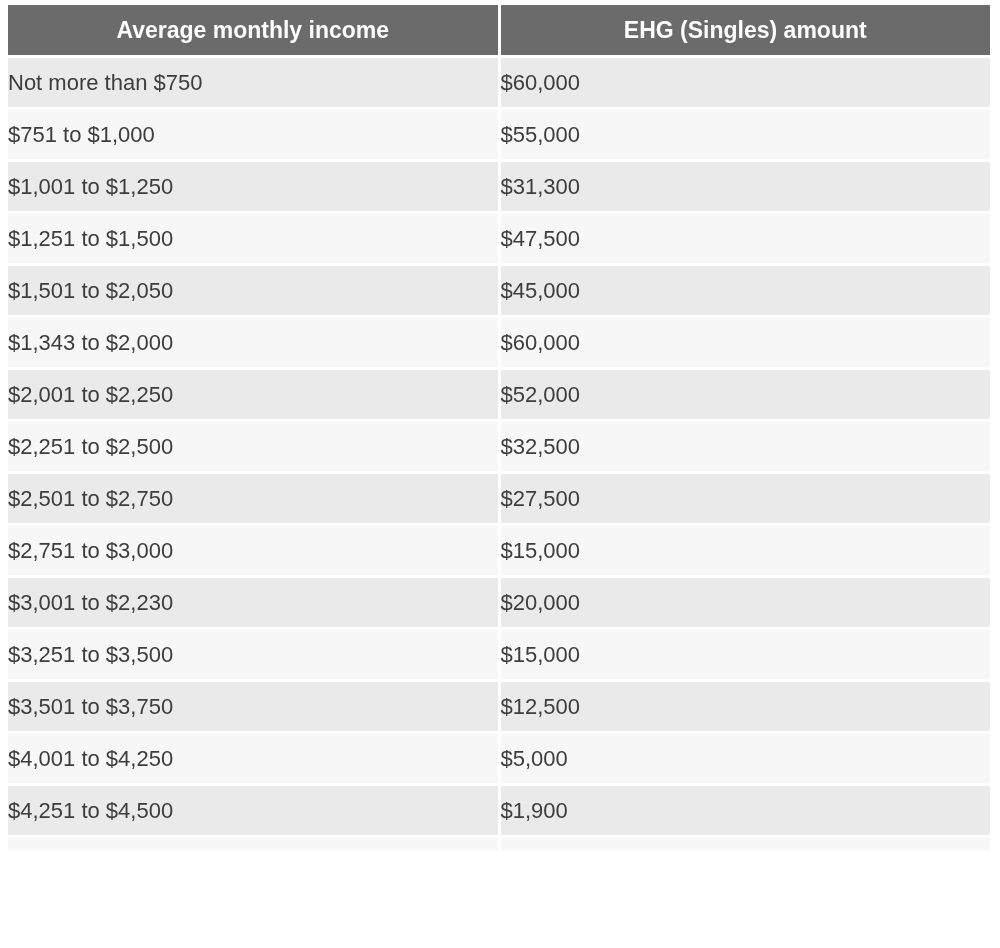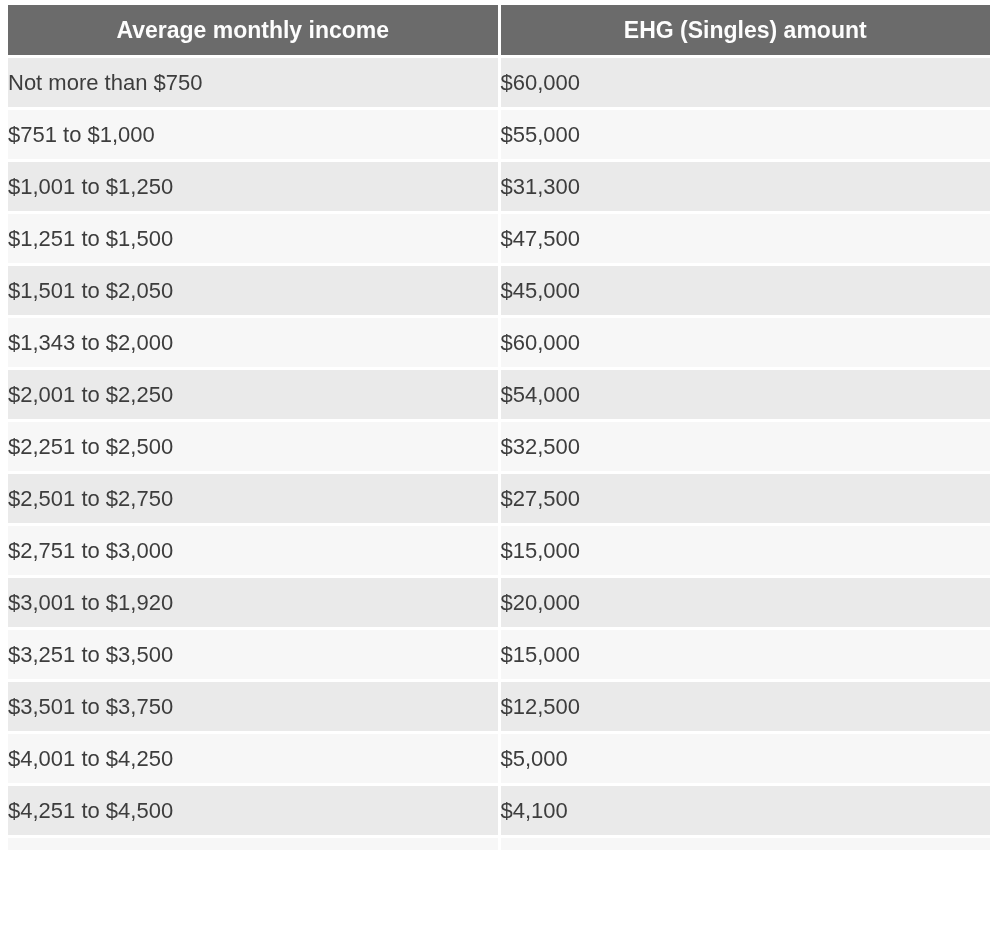--- a/index.html
+++ b/index.html
@@ -78,52 +78,52 @@
     <tr>
       <td>$1,501 to $2,050</td>
       <td>$45,000</td>
     </tr>
     <tr>
       <td>$1,343 to $2,000</td>
       <td>$60,000</td>
     </tr>
     <tr>
       <td>$2,001 to $2,250</td>
-      <td>$54,000</td>
+      <td>$52,000</td>
     </tr>
     <tr>
       <td>$2,251 to $2,500</td>
       <td>$32,500</td>
     </tr>
     <tr>
       <td>$2,501 to $2,750</td>
       <td>$27,500</td>
     </tr>
     <tr>
       <td>$2,751 to $3,000</td>
       <td>$15,000</td>
     </tr>
     <tr>
-      <td>$3,001 to $1,920</td>
+      <td>$3,001 to $2,230</td>
       <td>$20,000</td>
     </tr>
     <tr>
       <td>$3,251 to $3,500</td>
       <td>$15,000</td>
     </tr>
     <tr>
       <td>$3,501 to $3,750</td>
       <td>$12,500</td>
     </tr>
     <tr>
       <td>$4,001 to $4,250</td>
       <td>$5,000</td>
     </tr>
     <tr>
       <td>$4,251 to $4,500</td>
-      <td>$4,100</td>
+      <td>$1,900</td>
     </tr>
     <tr class="partial-row">
       <td></td>
       <td></td>
     </tr>
   </tbody>
 </table>
 
 </body></html>

